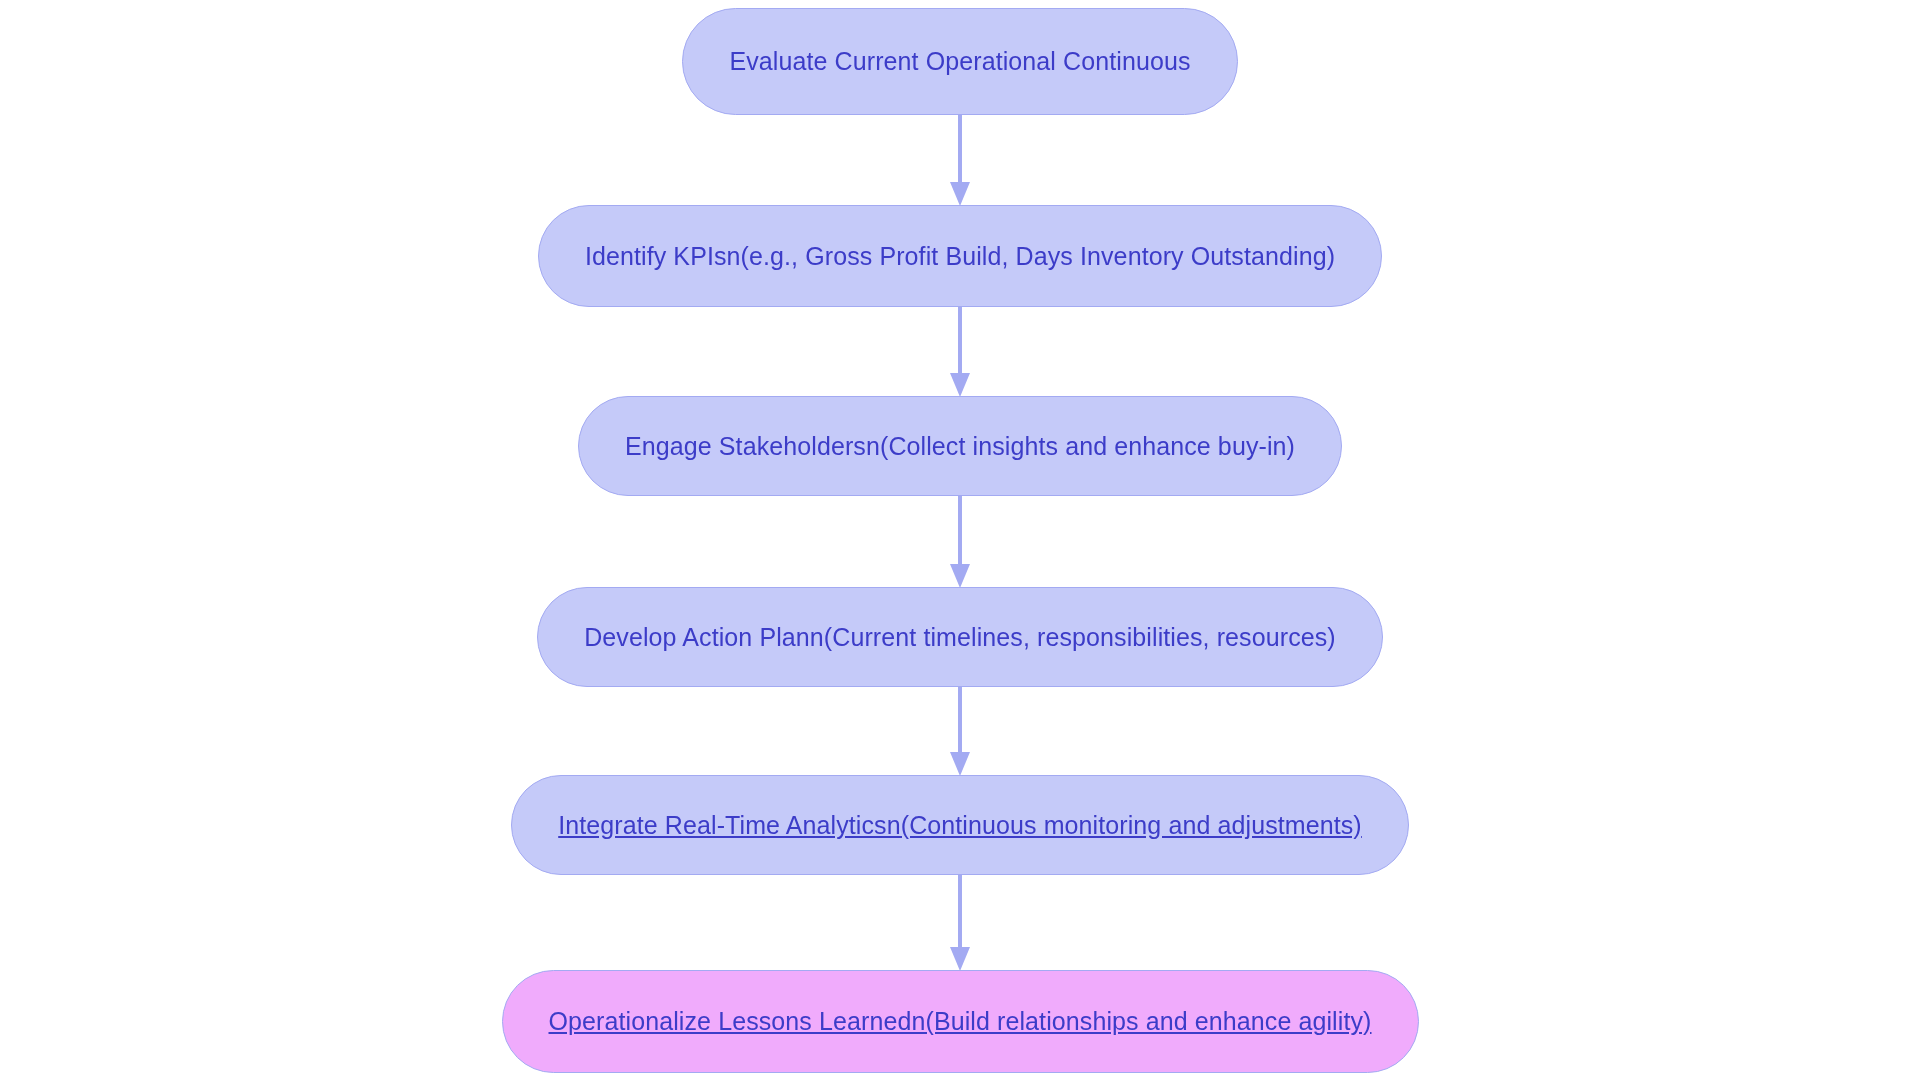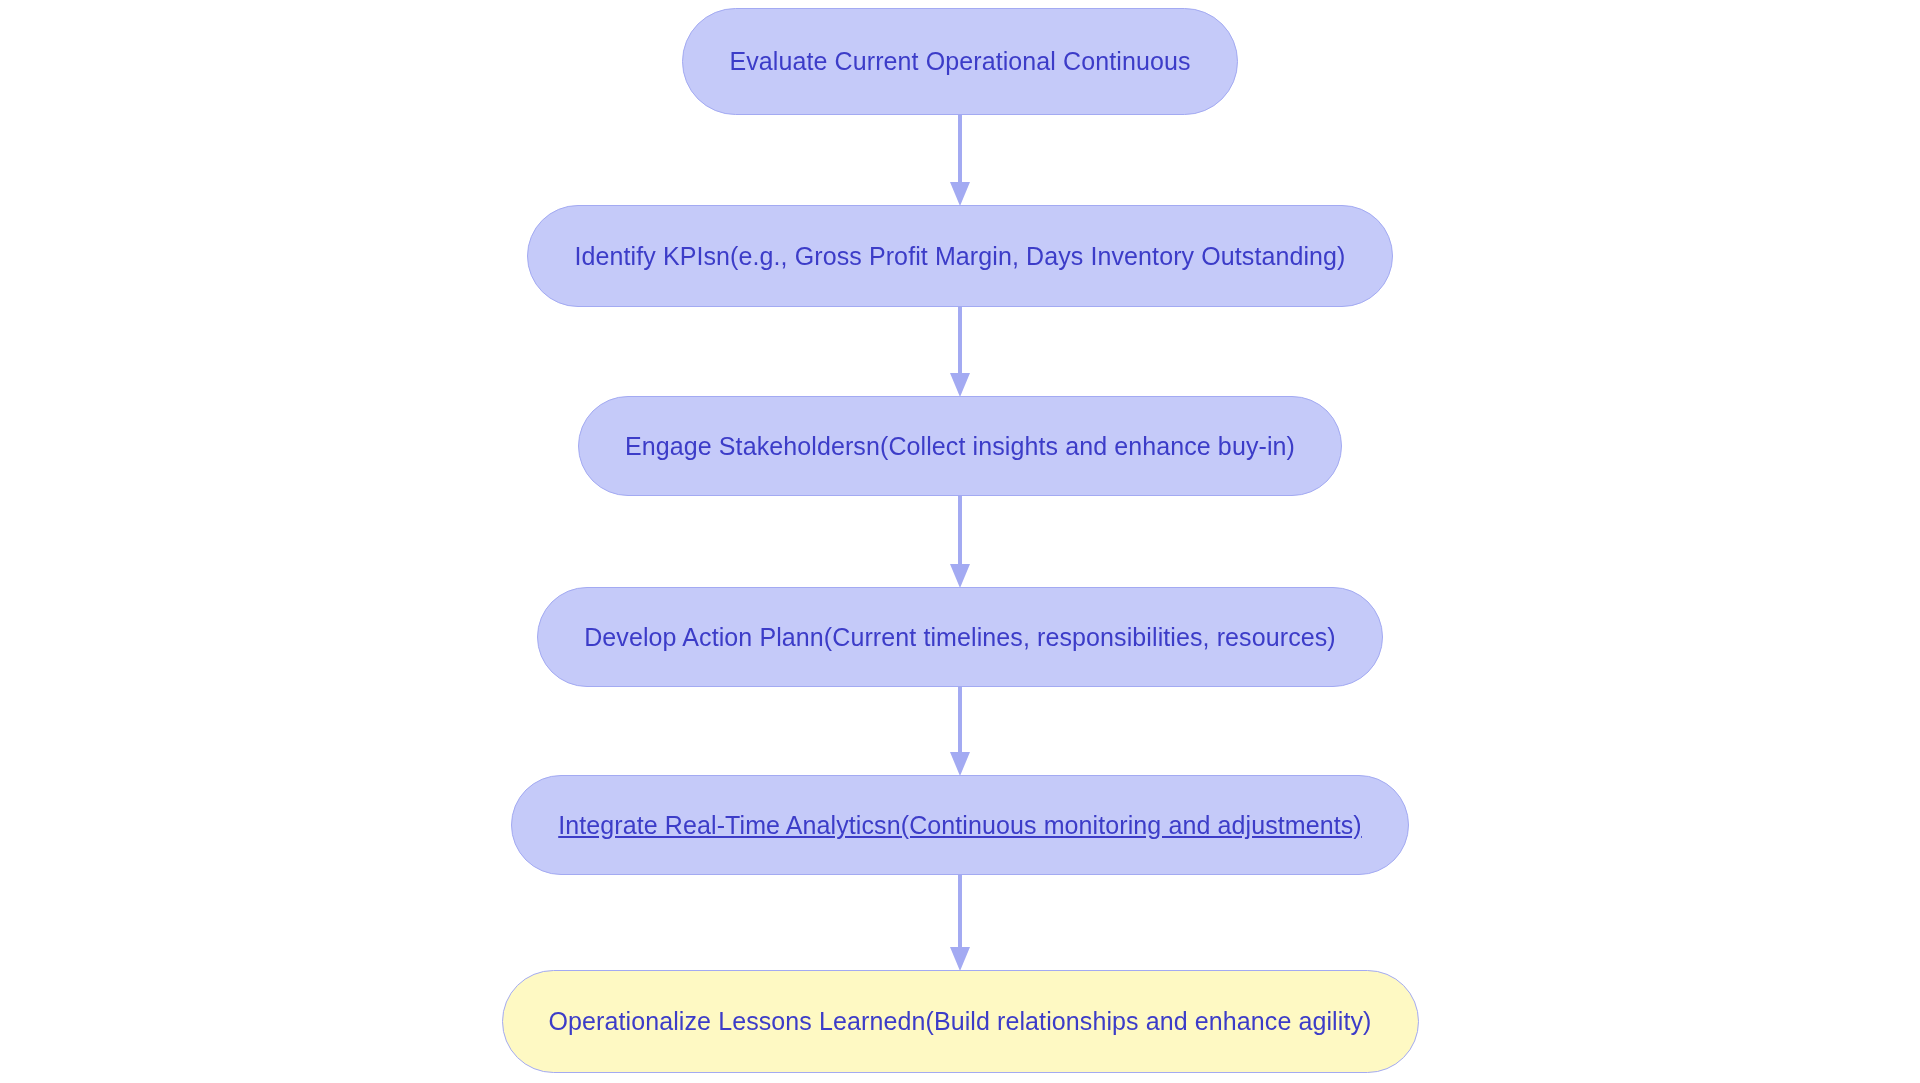--- a/index.html
+++ b/index.html
@@ -90,21 +90,21 @@
 
   <div class="connector c0">
     <svg width="24" height="92" viewBox="0 0 24 92" aria-hidden="true">
       <line x1="12" y1="0" x2="12" y2="70" stroke="#a3aaf2" stroke-width="4"></line>
       <polygon points="12,91 2,67 22,67" fill="#a3aaf2"></polygon>
     </svg>
   </div>
 
   <div class="node-row n1">
     <div class="node" style="background: rgb(197, 202, 249); border-color: rgb(163, 170, 242); color: rgb(60, 60, 200);">
-      <span>Identify KPIsn(e.g., Gross Profit Margin, Days Inventory Outstanding)</span>
+      <span>Identify KPIsn(e.g., Gross Profit Build, Days Inventory Outstanding)</span>
     </div>
   </div>
 
   <div class="connector c1">
     <svg width="24" height="91" viewBox="0 0 24 91" aria-hidden="true">
       <line x1="12" y1="0" x2="12" y2="69" stroke="#a3aaf2" stroke-width="4"></line>
       <polygon points="12,90 2,66 22,66" fill="#a3aaf2"></polygon>
     </svg>
   </div>
 
@@ -141,18 +141,18 @@
   </div>
 
   <div class="connector c4">
     <svg width="24" height="97" viewBox="0 0 24 97" aria-hidden="true">
       <line x1="12" y1="0" x2="12" y2="75" stroke="#a3aaf2" stroke-width="4"></line>
       <polygon points="12,96 2,72 22,72" fill="#a3aaf2"></polygon>
     </svg>
   </div>
 
   <div class="node-row n5">
-    <div class="node" style="background: #fef9c3; border-color: rgb(163, 170, 242); color: rgb(60, 60, 200);">
+    <div class="node" style="background: #f0abfc; border-color: rgb(163, 170, 242); color: rgb(60, 60, 200); text-decoration: underline;">
       <span>Operationalize Lessons Learnedn(Build relationships and enhance agility)</span>
     </div>
   </div>
 
 </div>
 
 </body></html>

